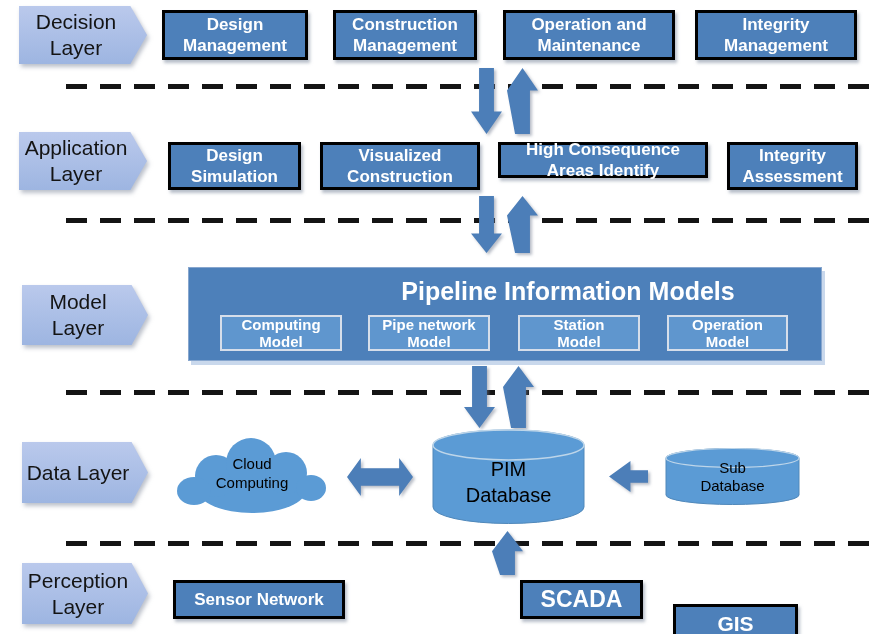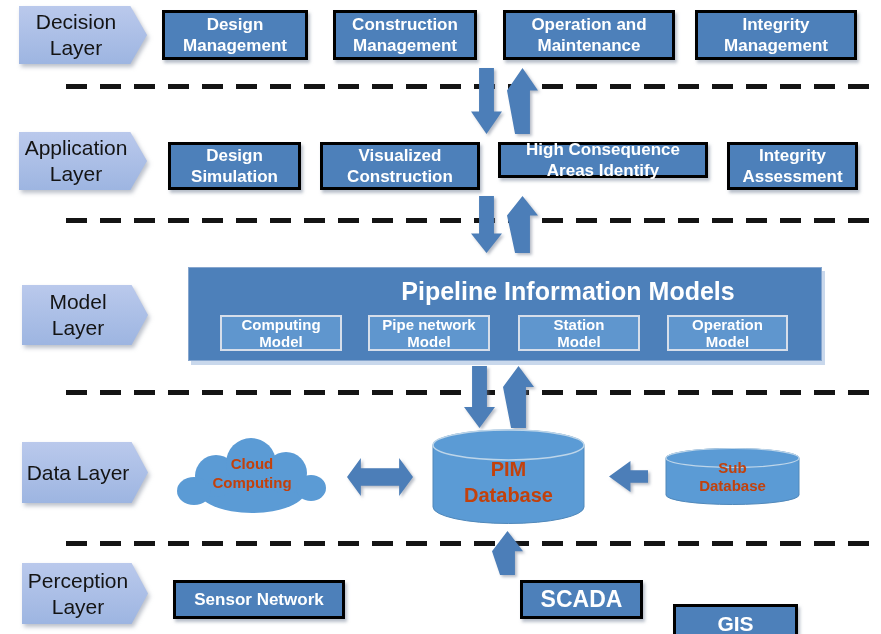--- a/index.html
+++ b/index.html
@@ -25,21 +25,21 @@
         color:#141414;font-size:21px;line-height:26px;white-space:pre-line;margin-left:8px;}
   .arrw{position:absolute;filter:drop-shadow(2px 2px 1.5px rgba(110,120,140,.5));}
   .arr{width:100%;height:100%;background:#4c7eb8;}
   .arr.down{clip-path:polygon(26% 0,74% 0,74% 66%,100% 66%,50% 100%,0 66%,26% 66%);}
   .arr.up{clip-path:polygon(50% 0,100% 34%,74% 34%,74% 100%,26% 100%,0 34%);}
   .arr.up2{clip-path:polygon(50% 0,100% 46%,74% 46%,74% 100%,26% 100%,0 46%);}
   .arr.dbl{clip-path:polygon(0 50%,21% 0,21% 27%,79% 27%,79% 0,100% 50%,79% 100%,79% 73%,21% 73%,21% 100%);}
   .arr.left{clip-path:polygon(0 50%,55% 0,55% 30%,100% 30%,100% 70%,55% 70%,55% 100%);}
   .shape{position:absolute;}
   .shape-text{position:absolute;display:flex;align-items:center;justify-content:center;text-align:center;
-        color:#c2410c;font-weight:bold;white-space:pre-line;}
+        color:#000000;font-weight:normal;white-space:pre-line;}
   .fs23{font-size:23px;}
   .fs21{font-size:21px;}
 </style>
 </head>
 <body>
 
 <div class="canvas">
 
   <div class="dash" style="top:84px"></div>
   <div class="dash" style="top:218px"></div>

